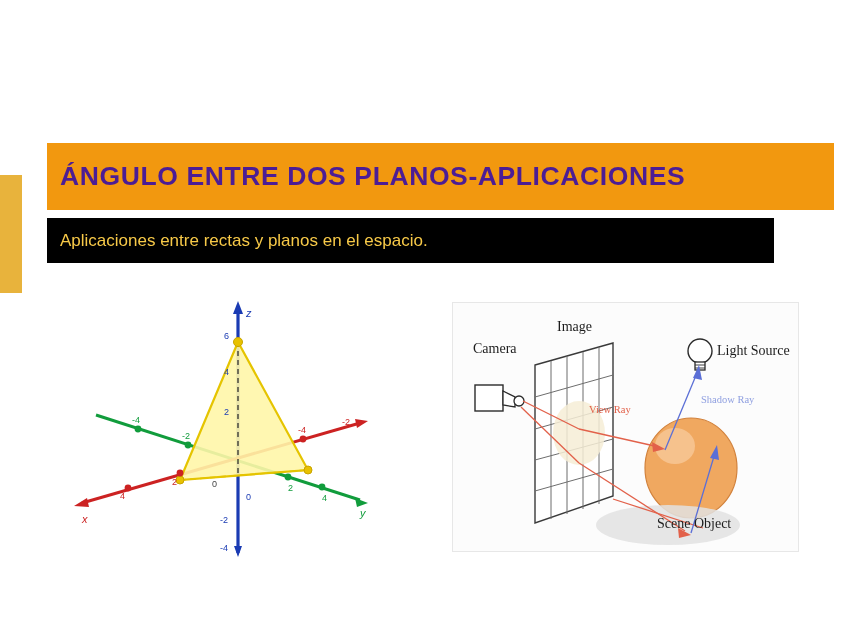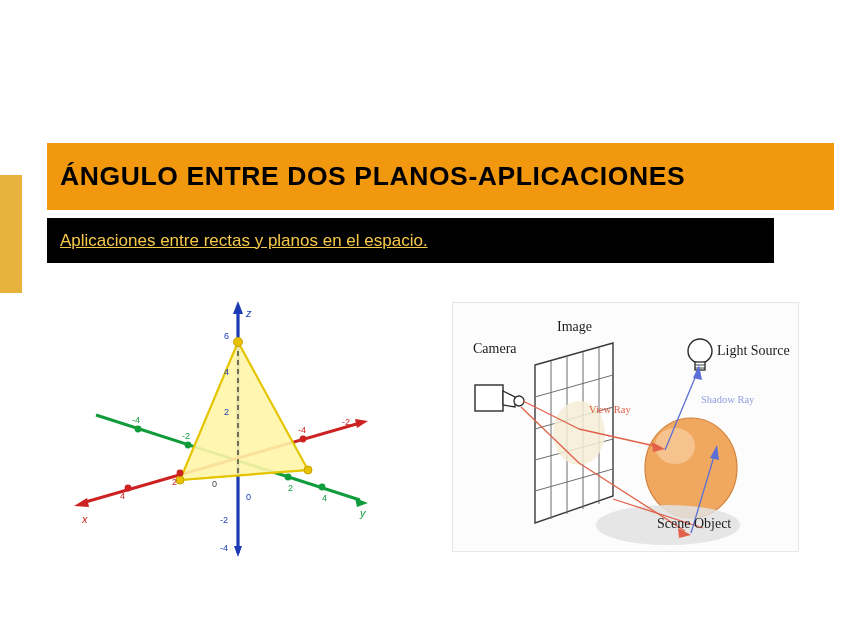--- a/index.html
+++ b/index.html
@@ -30,21 +30,21 @@
     position: absolute;
     left: 47px;
     top: 143px;
     width: 787px;
     height: 67px;
     background: #f2980f;
     display: flex;
     align-items: center;
   }
   .title-text {
-    color: #000000;
+    color: #4c1d95;
     font-size: 26.5px;
     font-weight: bold;
     letter-spacing: 0.6px;
     padding-left: 13px;
     white-space: nowrap;
   }
 
   
   .subtitle-band {
     position: absolute;
@@ -54,21 +54,20 @@
     height: 45px;
     background: #000000;
     display: flex;
     align-items: center;
   }
   .subtitle-text {
     color: #f7c948;
     font-size: 17px;
     padding-left: 13px;
     white-space: nowrap;
-    text-decoration: underline;
   }
 
   
   .figure-left {
     position: absolute;
     left: 60px;
     top: 295px;
     width: 350px;
     height: 265px;
   }

